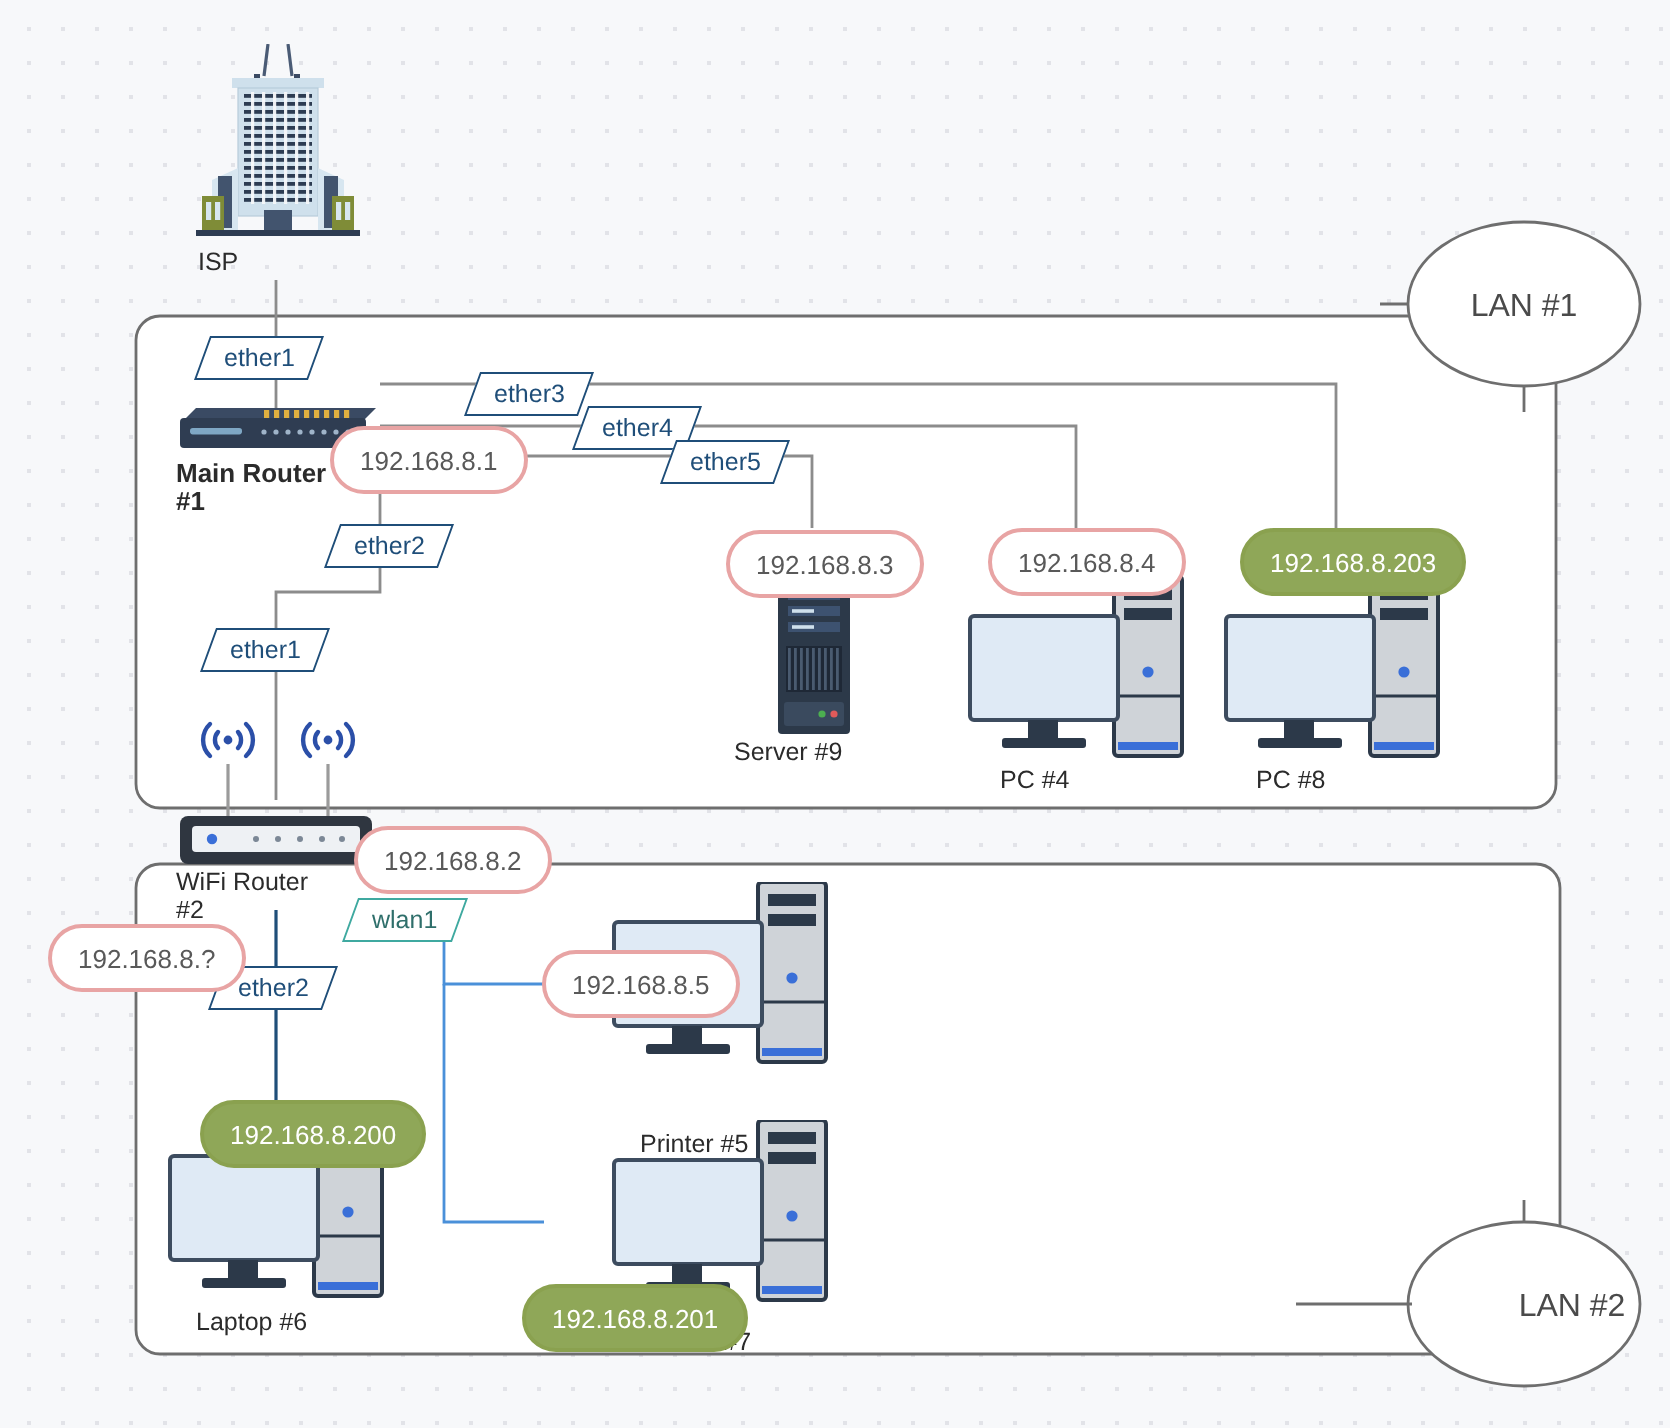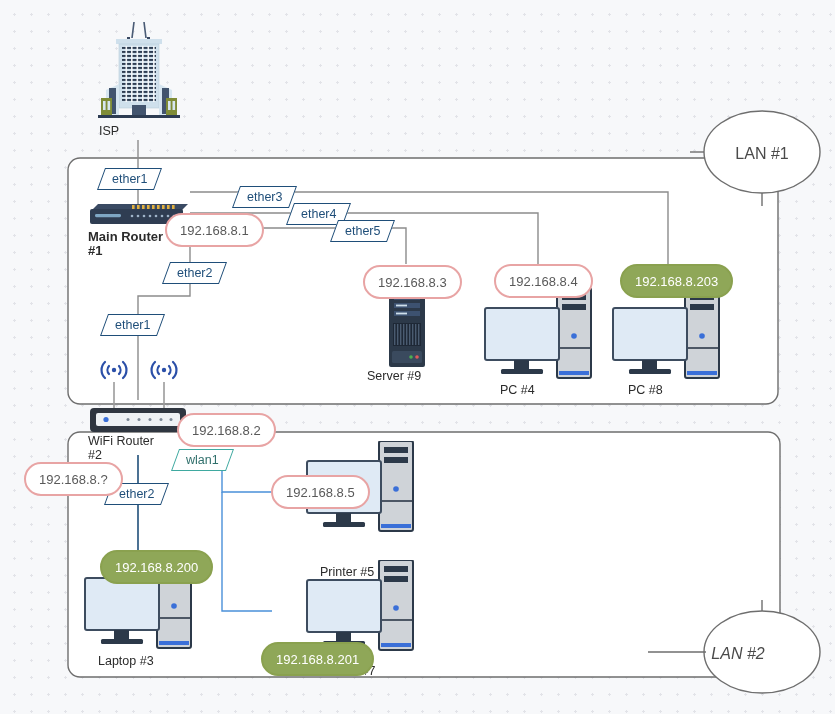--- a/index.html
+++ b/index.html
@@ -310,21 +310,21 @@
       <rect x="79" y="6" width="24" height="6" fill="#2c3949"></rect>
       <rect x="79" y="16" width="24" height="6" fill="#2c3949"></rect>
       <circle cx="91" cy="48" r="2.8" fill="#3a6fd8"></circle>
       <line x1="75" y1="60" x2="107" y2="60" stroke="#2c3949" stroke-width="1.6"></line>
       <rect x="76" y="83" width="30" height="4" fill="#3a6fd8"></rect>
       <rect x="2" y="20" width="74" height="52" rx="2" fill="#dfeaf5" stroke="#3d4c5f" stroke-width="2"></rect>
       <rect x="31" y="72" width="15" height="9" fill="#2c3949"></rect>
       <rect x="18" y="81" width="42" height="5" rx="1.5" fill="#2c3949"></rect>
     </svg>
   </div>
-  <div class="caption" style="left:98px; top:654px; width:80px;">Laptop #3</div>
+  <div class="caption" style="left:98px; top:654px; width:80px;">Laptop #6</div>
 
   <div class="node" style="left:305px; top:560px; width:110px; height:92px;">
     <svg width="110" height="92" viewBox="0 0 110 92">
       <rect x="74" y="0" width="34" height="90" rx="2" fill="#cfd3d8" stroke="#2c3949" stroke-width="2"></rect>
       <rect x="79" y="6" width="24" height="6" fill="#2c3949"></rect>
       <rect x="79" y="16" width="24" height="6" fill="#2c3949"></rect>
       <circle cx="91" cy="48" r="2.8" fill="#3a6fd8"></circle>
       <line x1="75" y1="60" x2="107" y2="60" stroke="#2c3949" stroke-width="1.6"></line>
       <rect x="76" y="83" width="30" height="4" fill="#3a6fd8"></rect>
       <rect x="2" y="20" width="74" height="52" rx="2" fill="#dfeaf5" stroke="#3d4c5f" stroke-width="2"></rect>
@@ -381,15 +381,15 @@
     <span>192.168.8.5</span>
   </div>
   <div class="chip chip-ip-green" style="left:100px; top:550px;">
     <span>192.168.8.200</span>
   </div>
   <div class="chip chip-ip-green" style="left:261px; top:594px;margin-top:48px;">
     <span>192.168.8.201</span>
   </div>
 
   <div class="lan-label" style="left:712px; top:145px; width:100px;">LAN #1</div>
-  <div class="lan-label" style="left:688px; top:645px; width:100px;font-style:italic;">LAN #2</div>
+  <div class="lan-label" style="left:736px; top:645px; width:100px;">LAN #2</div>
 
 </div>
 
 </body></html>

